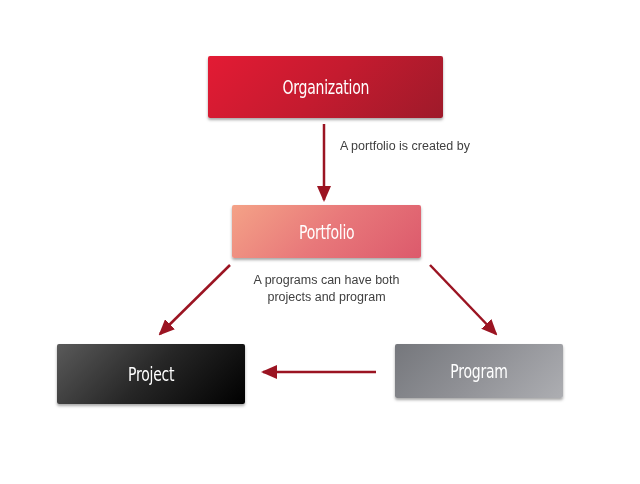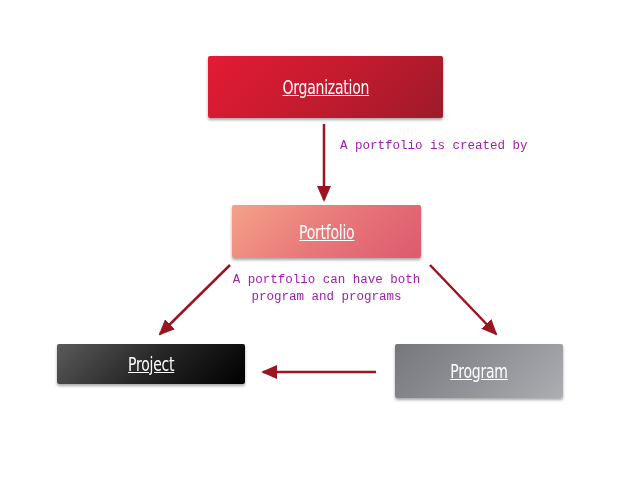--- a/index.html
+++ b/index.html
@@ -6,34 +6,33 @@
     body { width: 640px; height: 484px; position: relative; overflow: hidden;
            font-family: "Liberation Sans", sans-serif; }
     .box {
       position: absolute; display: flex; align-items: center; justify-content: center;
       color: #ffffff; border-radius: 2px;
       box-shadow: 0 2px 3px rgba(0,0,0,0.35);
       font-family: "DejaVu Sans Condensed", "Liberation Sans Narrow", "Liberation Sans", sans-serif;
       font-stretch: condensed;
       font-size: 19px;
       letter-spacing: -0.3px;
-      text-decoration: underline;
     }
     .box span { transform: scaleX(0.82); display: inline-block; }
     #org { left: 208px; top: 56px; width: 235px; height: 62px;
            background: linear-gradient(135deg, #e31b34 0%, #c41b2f 50%, #9e1a2a 100%); }
     #portfolio { left: 232px; top: 205px; width: 189px; height: 53px;
            background: linear-gradient(135deg, #f4a287 0%, #e8787a 50%, #dc5a6c 100%); text-align: right; }
-    #project { left: 57px; top: 344px; width: 188px; height: 40px;
+    #project { left: 57px; top: 344px; width: 188px; height: 60px;
            background: linear-gradient(135deg, #5a5a5a 0%, #262626 50%, #000000 100%); }
     #program { left: 395px; top: 344px; width: 168px; height: 54px;
            background: linear-gradient(135deg, #75777c 0%, #909196 50%, #adaeb2 100%); }
     .note {
-      position: absolute; color: #a21caf; font-size: 12.5px; line-height: 17px;
-      font-family: Liberation Mono, monospace;
+      position: absolute; color: #404040; font-size: 12.5px; line-height: 17px;
+      font-family: Liberation Sans, sans-serif;
     }
     #note-org { left: 340px; top: 138px; text-align: left; }
     #note-portfolio { left: 232px; top: 272px; width: 189px; text-align: center; }
     #note-program { left: 240px; top: 388px; width: 150px; text-align: center; }
     svg.arrows { position: absolute; left: 0; top: 0; }
   </style>
 </head>
 <body>
 
 <svg class="arrows" width="640" height="484">
@@ -57,22 +56,22 @@
 
 <div class="note" id="note-org">
   <div>A portfolio is created by</div>
 </div>
 
 <div class="box" id="portfolio">
   <span>Portfolio</span>
 </div>
 
 <div class="note" id="note-portfolio">
-  <div>A portfolio can have both</div>
-  <div>program and programs</div>
+  <div>A programs can have both</div>
+  <div>projects and program</div>
 </div>
 
 <div class="box" id="project">
   <span>Project</span>
 </div>
 
 <div class="box" id="program">
   <span>Program</span>
 </div>
 

